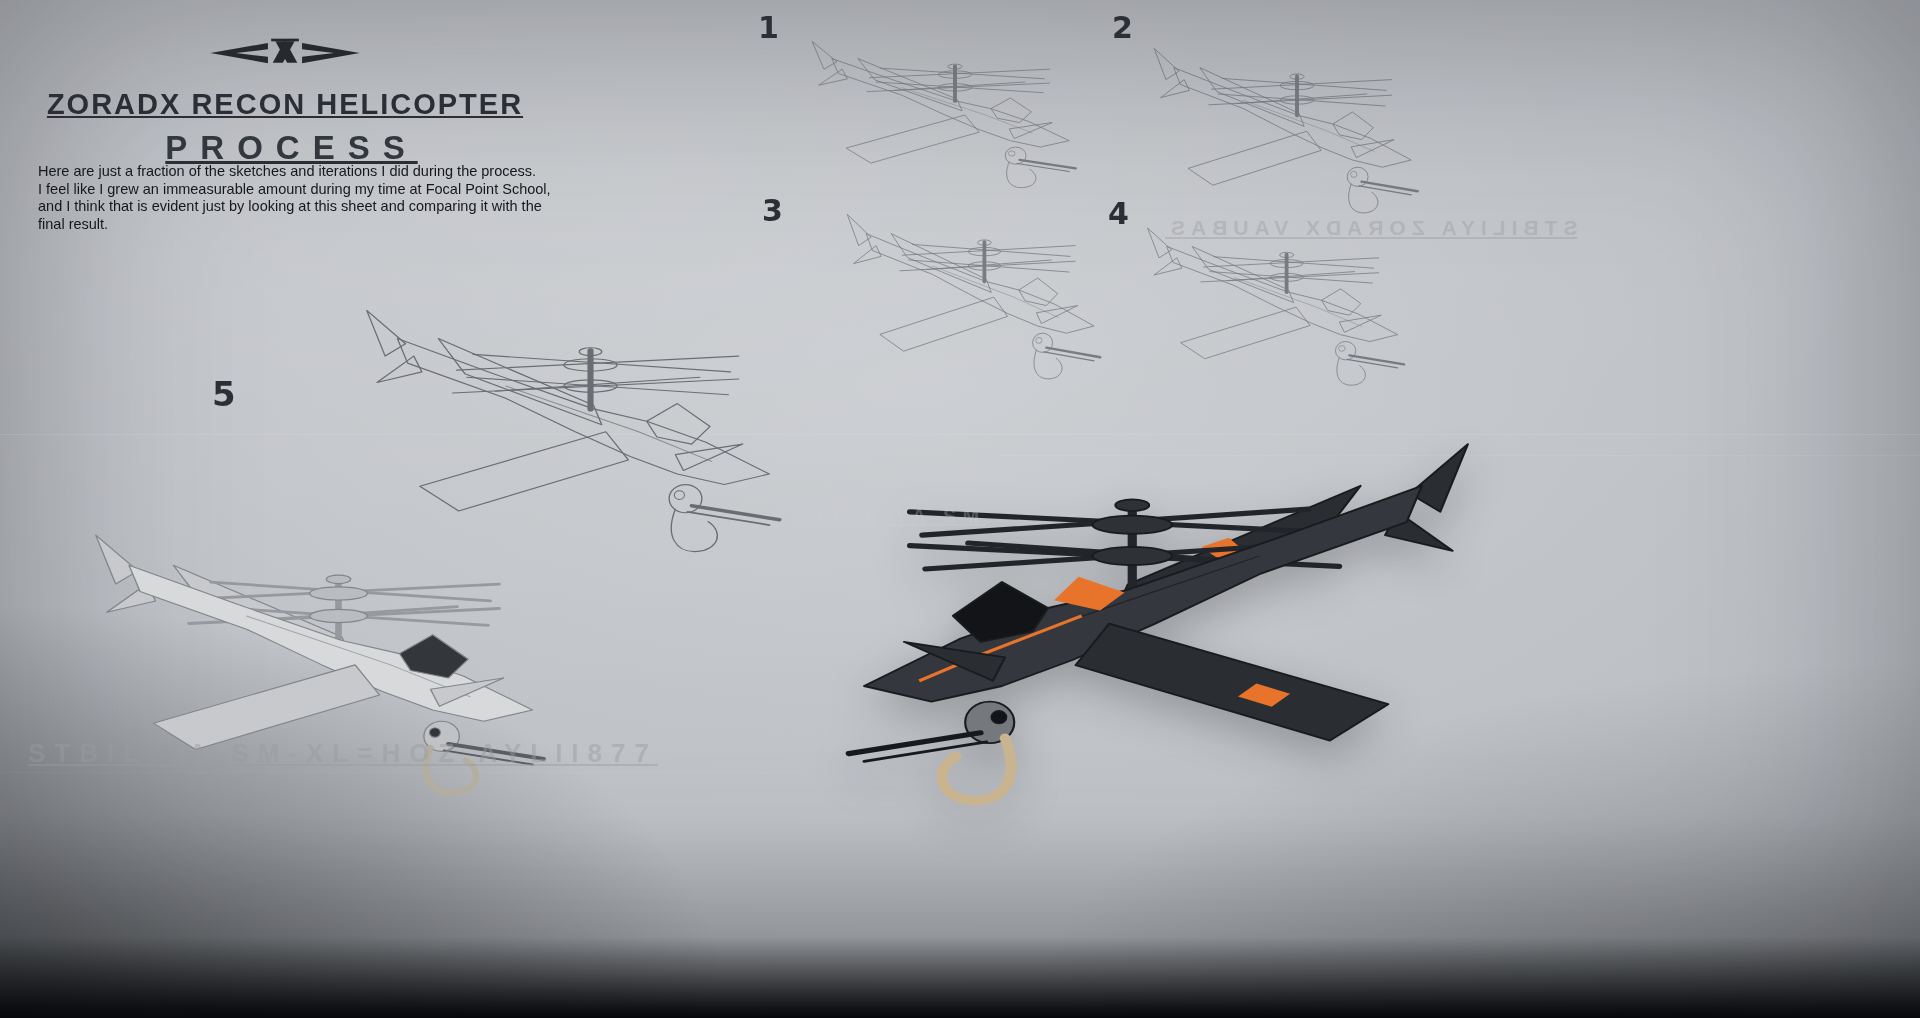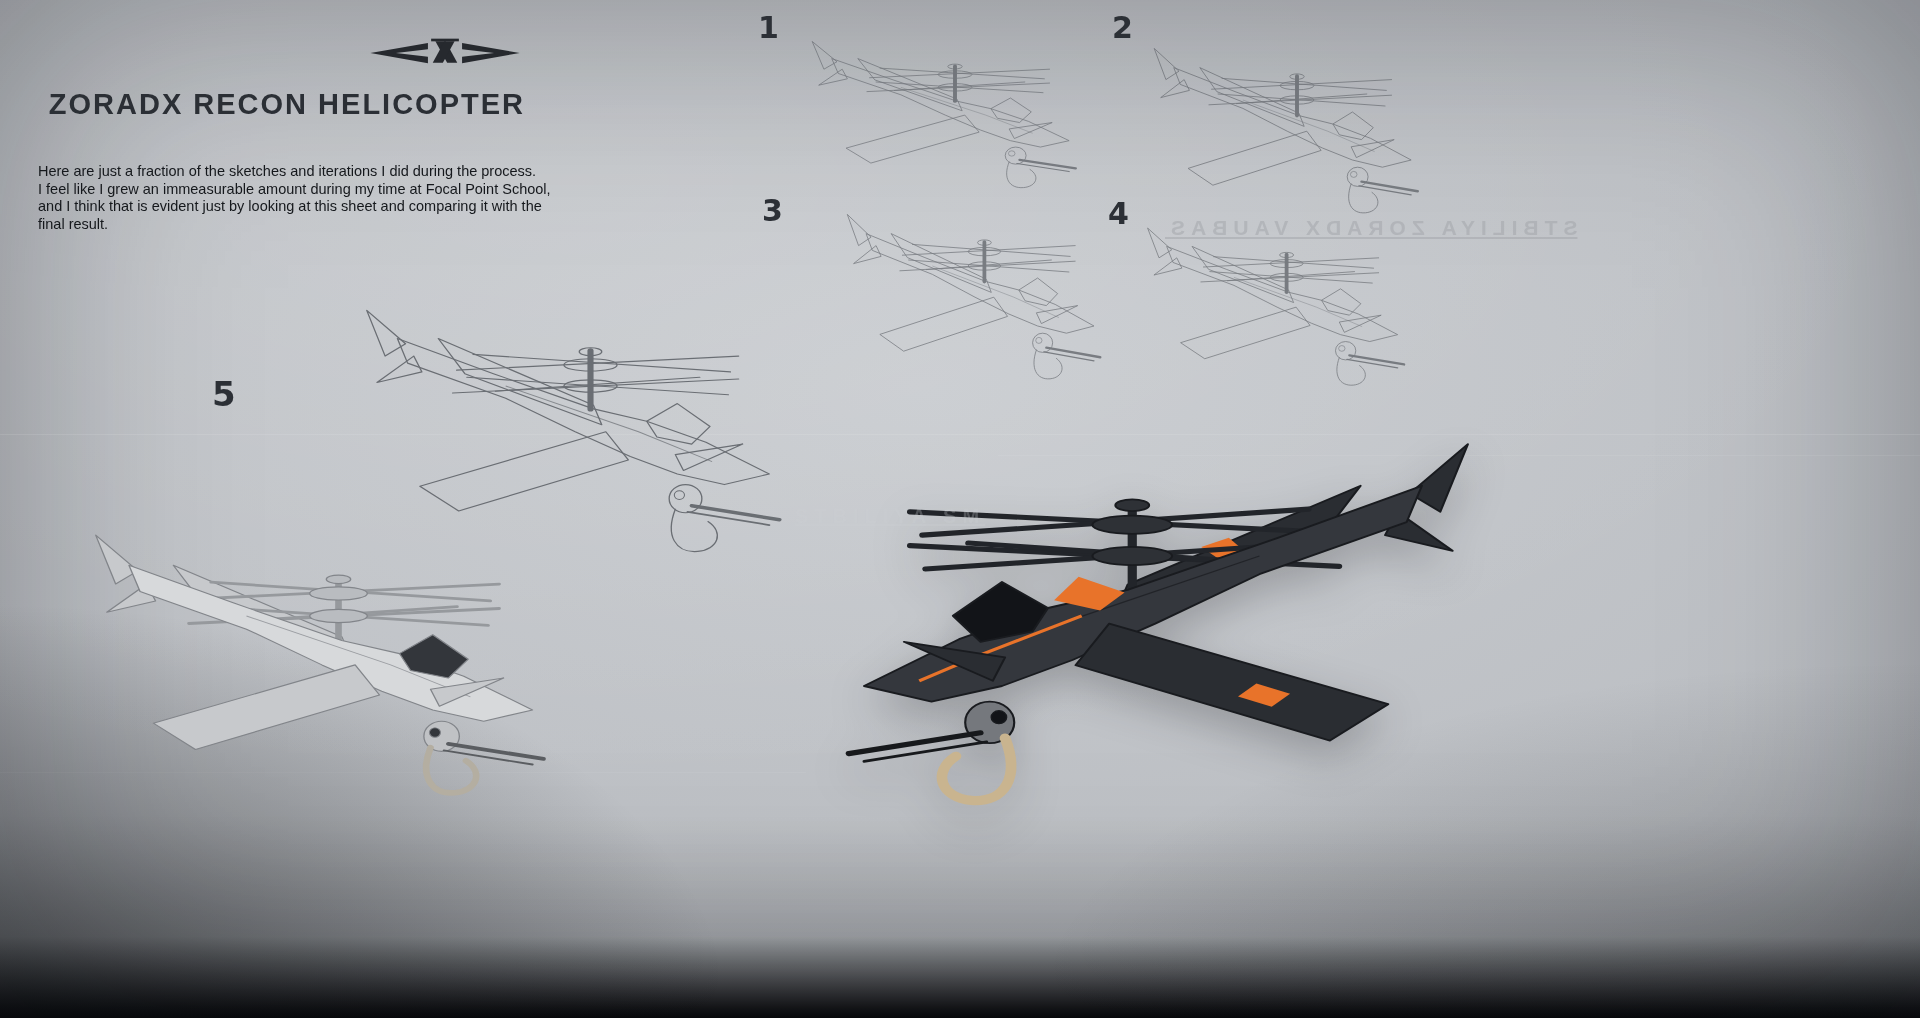--- a/index.html
+++ b/index.html
@@ -22,21 +22,21 @@
   .corner-shade.bl { left:0; bottom:0; width:760px; height:430px;
     background: radial-gradient(ellipse at 0% 100%, rgba(8,10,13,0.55), rgba(8,10,13,0) 68%); }
   .corner-shade.br { right:0; bottom:0; width:900px; height:360px;
     background: radial-gradient(ellipse at 100% 100%, rgba(8,10,13,0.30), rgba(8,10,13,0) 70%); }
   .bg-line { position:absolute; height:1px; background:rgba(255,255,255,0.10); }
   .bg-line.l1 { top:434px; left:0; width:100%; }
   .bg-line.l2 { top:455px; left:52%; width:48%; background:rgba(255,255,255,0.07); }
   .bg-line.l3 { top:772px; left:0; width:42%; background:rgba(255,255,255,0.06); }
 
   
-  .header { position:absolute; left:45px; top:26px; width:480px; text-align:right; color:#2b2f35; }
+  .header { position:absolute; left:45px; top:26px; width:480px; text-align:center; color:#2b2f35;text-decoration:underline; }
   .logo-svg { width:160px; height:52px; display:inline-block; }
   .title {
     margin-top:6px;
     font-size:29px; font-weight:700; letter-spacing:2px;
     color:#2b2f35; white-space:nowrap;
   }
   .subtitle {
     margin-top:8px;
     font-size:33px; font-weight:600; letter-spacing:13px; text-indent:13px;
     color:#33383f;
@@ -153,20 +153,21 @@
     <svg class="logo-svg" viewBox="0 0 300 64">
       <g style="fill:#26292e">
         <polygon points="10,34 118,15 118,27 58,34 118,41 118,53"></polygon>
         <polygon points="290,34 182,15 182,27 242,34 182,41 182,53"></polygon>
         <polygon points="132,12 151,12 173,52 154,52"></polygon>
         <polygon points="168,12 149,12 127,52 146,52"></polygon>
         <rect x="124" y="7" width="52" height="5"></rect>
       </g>
     </svg>
     <div class="title">ZORADX RECON HELICOPTER</div>
+    <div class="subtitle">PROCESS</div>
   </div>
 
   <div class="description">Here are just a fraction of the sketches and iterations I did during the process.
 I feel like I grew an immeasurable amount during my time at Focal Point School,
 and I think that is evident just by looking at this sheet and comparing it with the
 final result.</div>
 
   <div class="num n1">1</div>
   <div class="num n2">2</div>
   <div class="num n3">3</div>
@@ -206,14 +207,15 @@
   </figure>
 
   <figure class="heli heli-final">
     <svg viewBox="0 0 460 300" preserveAspectRatio="none">
         <use href="#heli-art"></use>
       </svg>
   </figure>
 
   <div class="wm wm-top-right">STBILIYA ZORADX VAUBAS</div>
   <div class="wm wm-center">STBILIYA SM</div>
+  <div class="wm wm-bottom-left">STBILIYA SM-XL=HOZ AYLII877</div>
 
 </div>
 
 </body></html>

